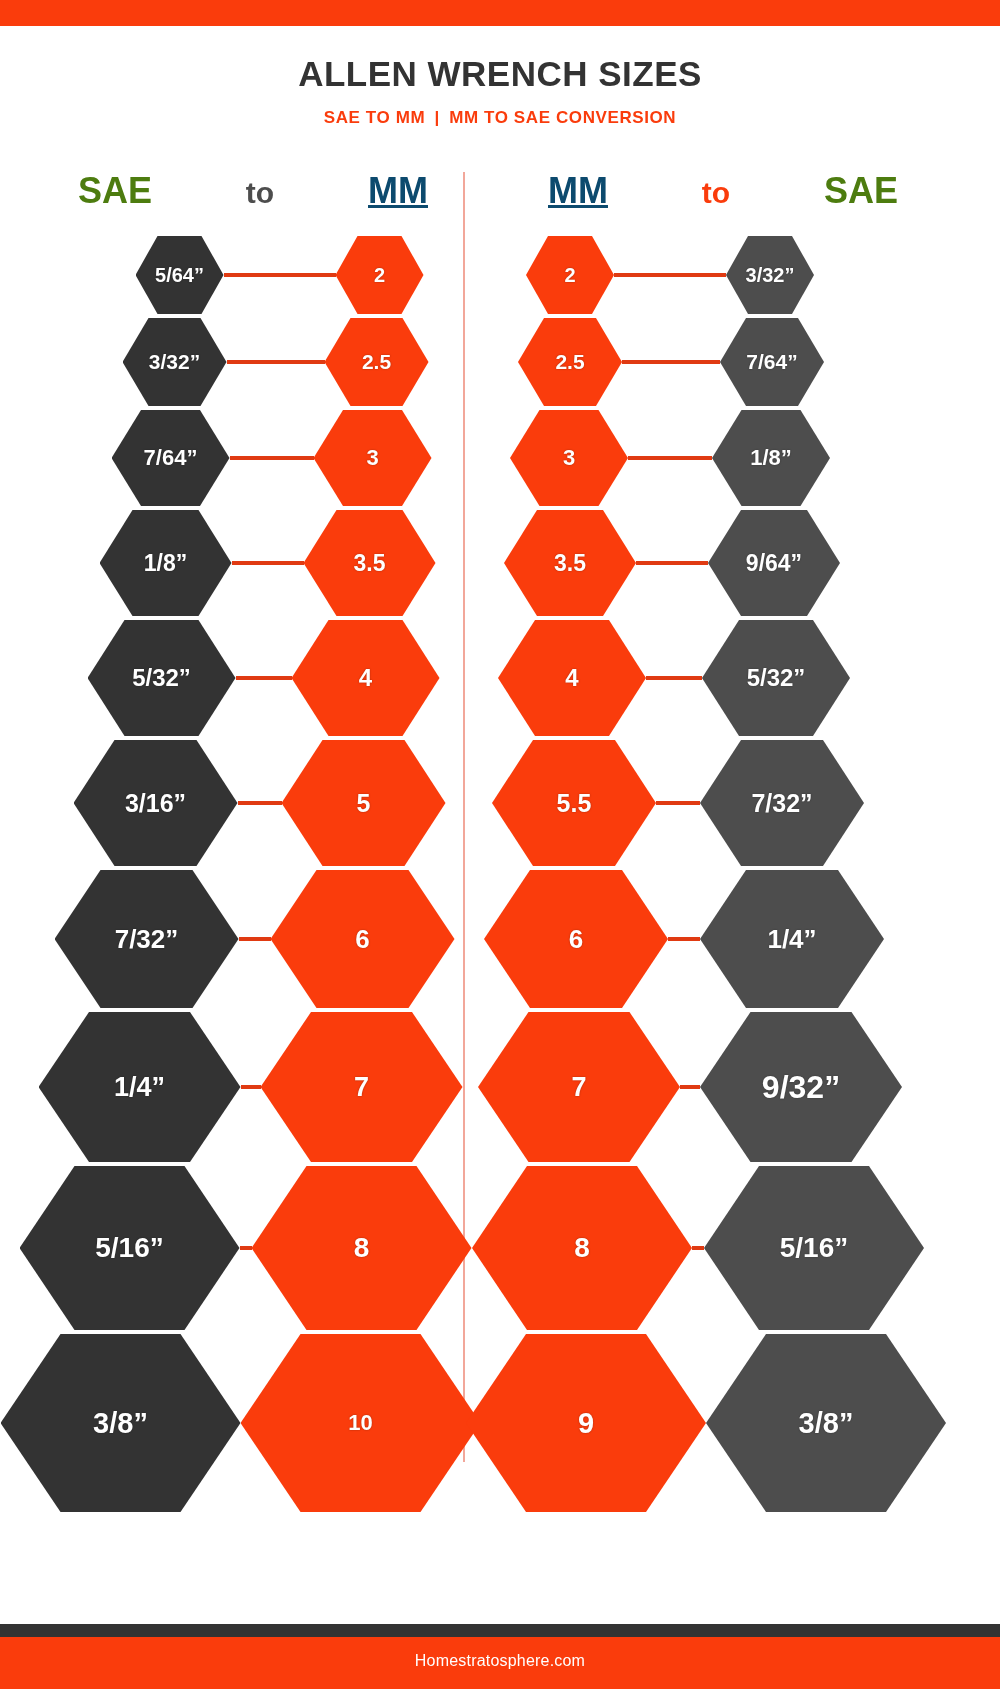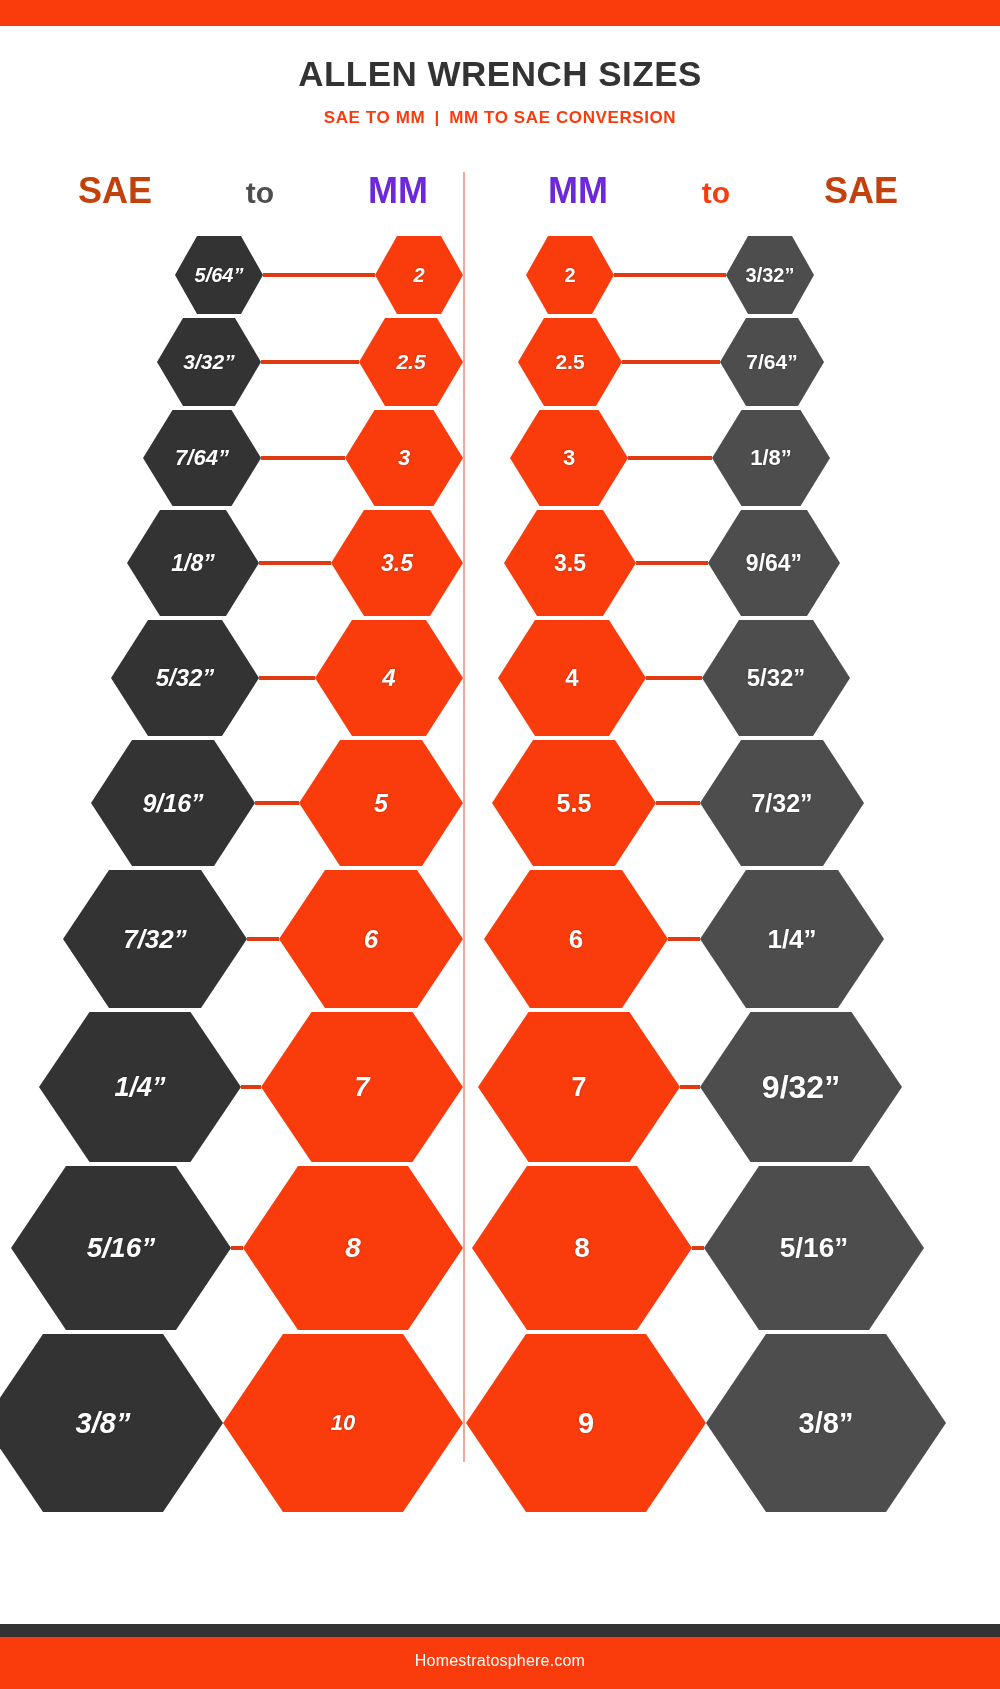--- a/index.html
+++ b/index.html
@@ -44,42 +44,42 @@
   
   .colheads{
     position:absolute;top:170px;left:0;width:1000px;height:56px;
   }
   .chgroup{
     position:absolute;top:0;display:flex;align-items:baseline;
     font-size:36px;font-weight:bold;
   }
   .chgroup.left{left:78px;width:350px;justify-content:space-between;}
   .chgroup.right{left:548px;width:350px;justify-content:space-between;}
-  .ch-dark{color:#c2410c;}
-  .ch-red{color:#6d28d9;}
+  .ch-dark{color:#4d7c0f;}
+  .ch-red{color:#0c4a6e;text-decoration:underline;}
   .ch-to-dark{color:#4d4d4d;font-size:30px;}
   .ch-to-red{color:#fa3c0c;font-size:30px;}
 
   
   .divider{
     position:absolute;left:463px;top:172px;width:2px;height:1290px;
     background:#f2a79a;
   }
 
   
   .panel{position:absolute;top:236px;}
   .panel.left{left:0px;width:463px;}
   .panel.right{left:466px;width:534px;}
 
   .row{
     position:relative;
     display:flex;align-items:center;
     width:100%;
   }
-  .panel.left .row{justify-content:flex-end;font-style:italic;}
+  .panel.left .row{justify-content:center;}
   .panel.right .row{justify-content:flex-start;}
 
   .hex{
     position:relative;
     display:flex;align-items:center;justify-content:center;
     color:#ffffff;font-weight:bold;
     clip-path:polygon(25% 0%,75% 0%,100% 50%,75% 100%,25% 100%,0% 50%);
     flex:0 0 auto;
     text-shadow:0 0 2px rgba(0,0,0,.35);
   }
@@ -166,21 +166,21 @@
         <span>5/32”</span>
       </div>
       <div class="connector" style="width: 56px;"></div>
       <div class="hex red" style="width: 148px; height: 116px; font-size: 24px;">
         <span>4</span>
       </div>
     </div>
     <div class="row" style="margin-bottom: 4px;">
       <div class="spacer" style="width: 56px;"></div>
       <div class="hex dark-l" style="width: 164px; height: 126px; font-size: 25px;">
-        <span>9/16”</span>
+        <span>3/16”</span>
       </div>
       <div class="connector" style="width: 44px;"></div>
       <div class="hex red" style="width: 164px; height: 126px; font-size: 25px;">
         <span>5</span>
       </div>
     </div>
     <div class="row" style="margin-bottom: 4px;">
       <div class="spacer" style="width: 46px;"></div>
       <div class="hex dark-l" style="width: 184px; height: 138px; font-size: 26px;">
         <span>7/32”</span>

